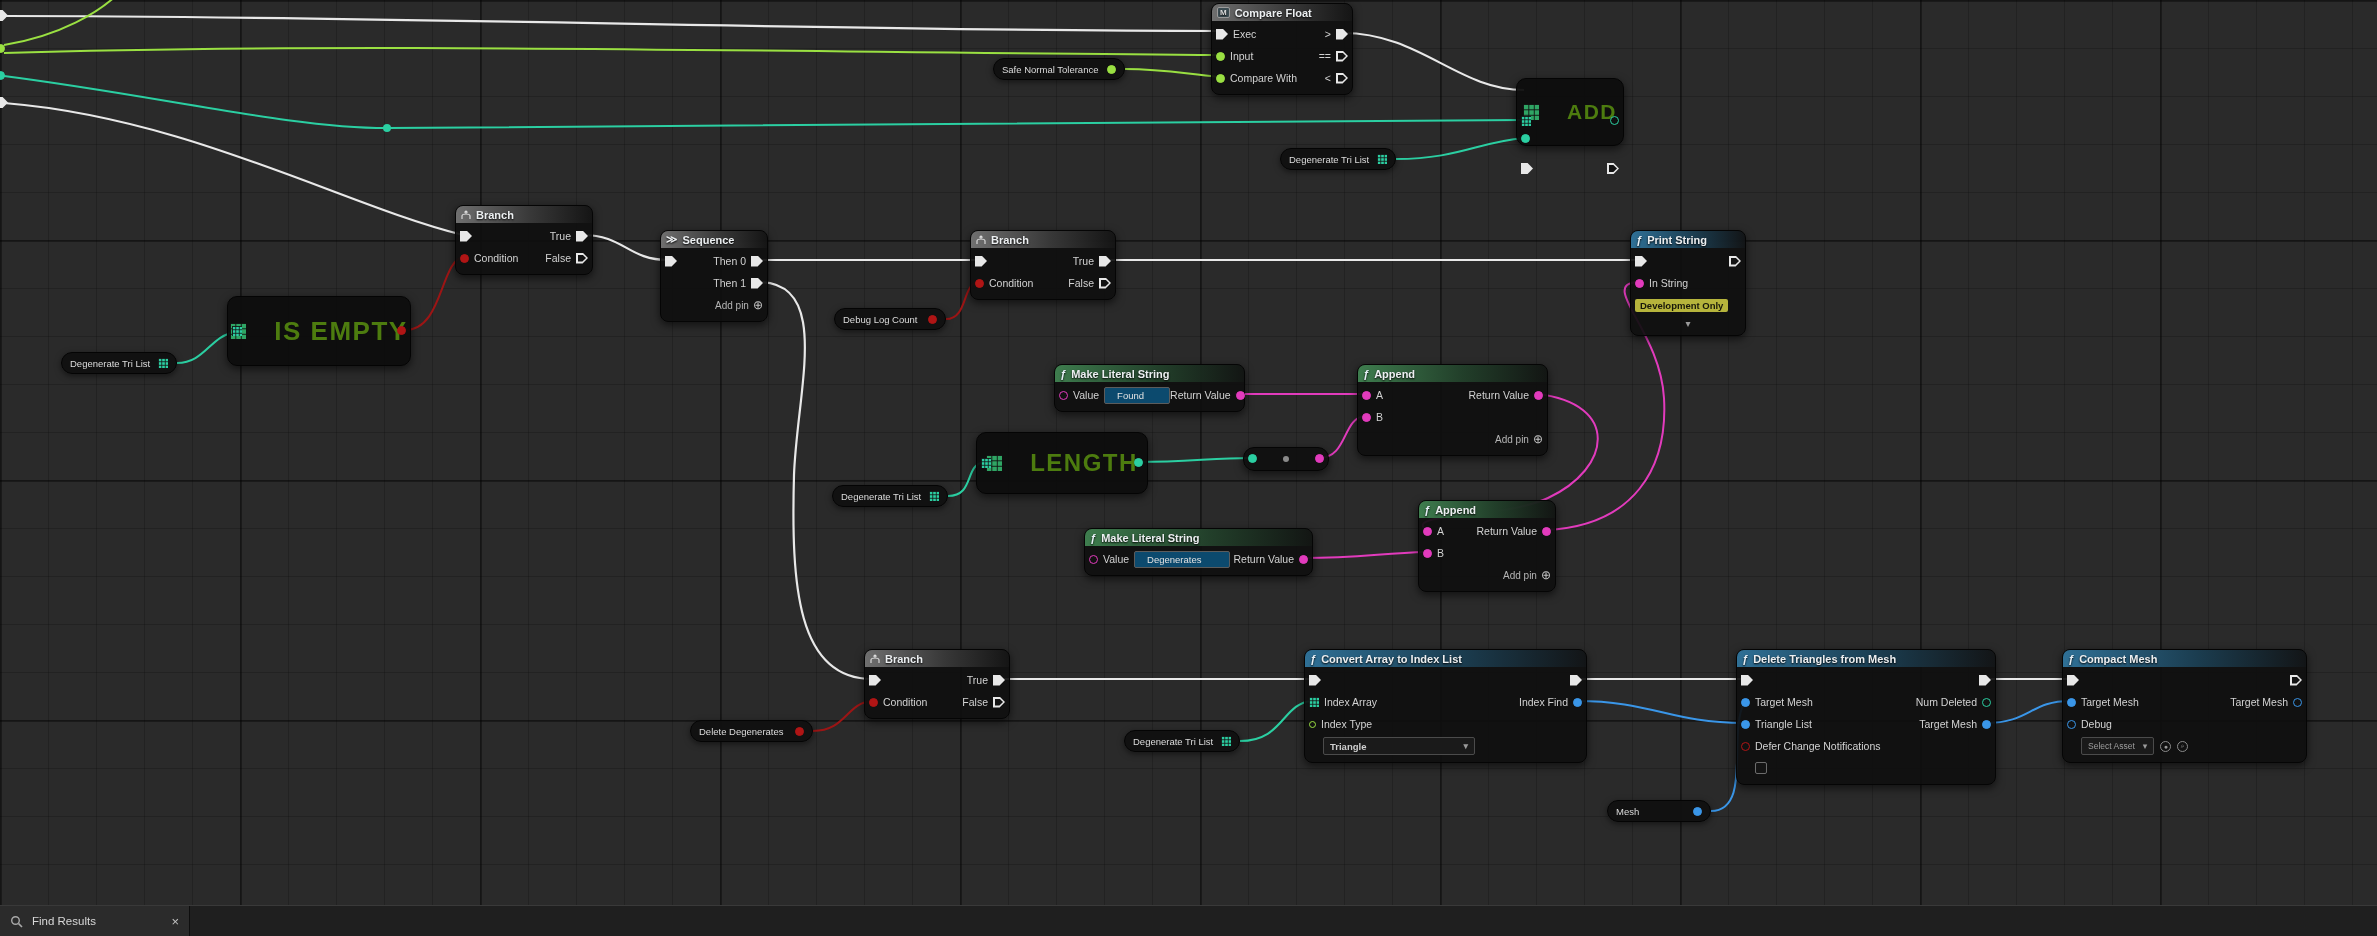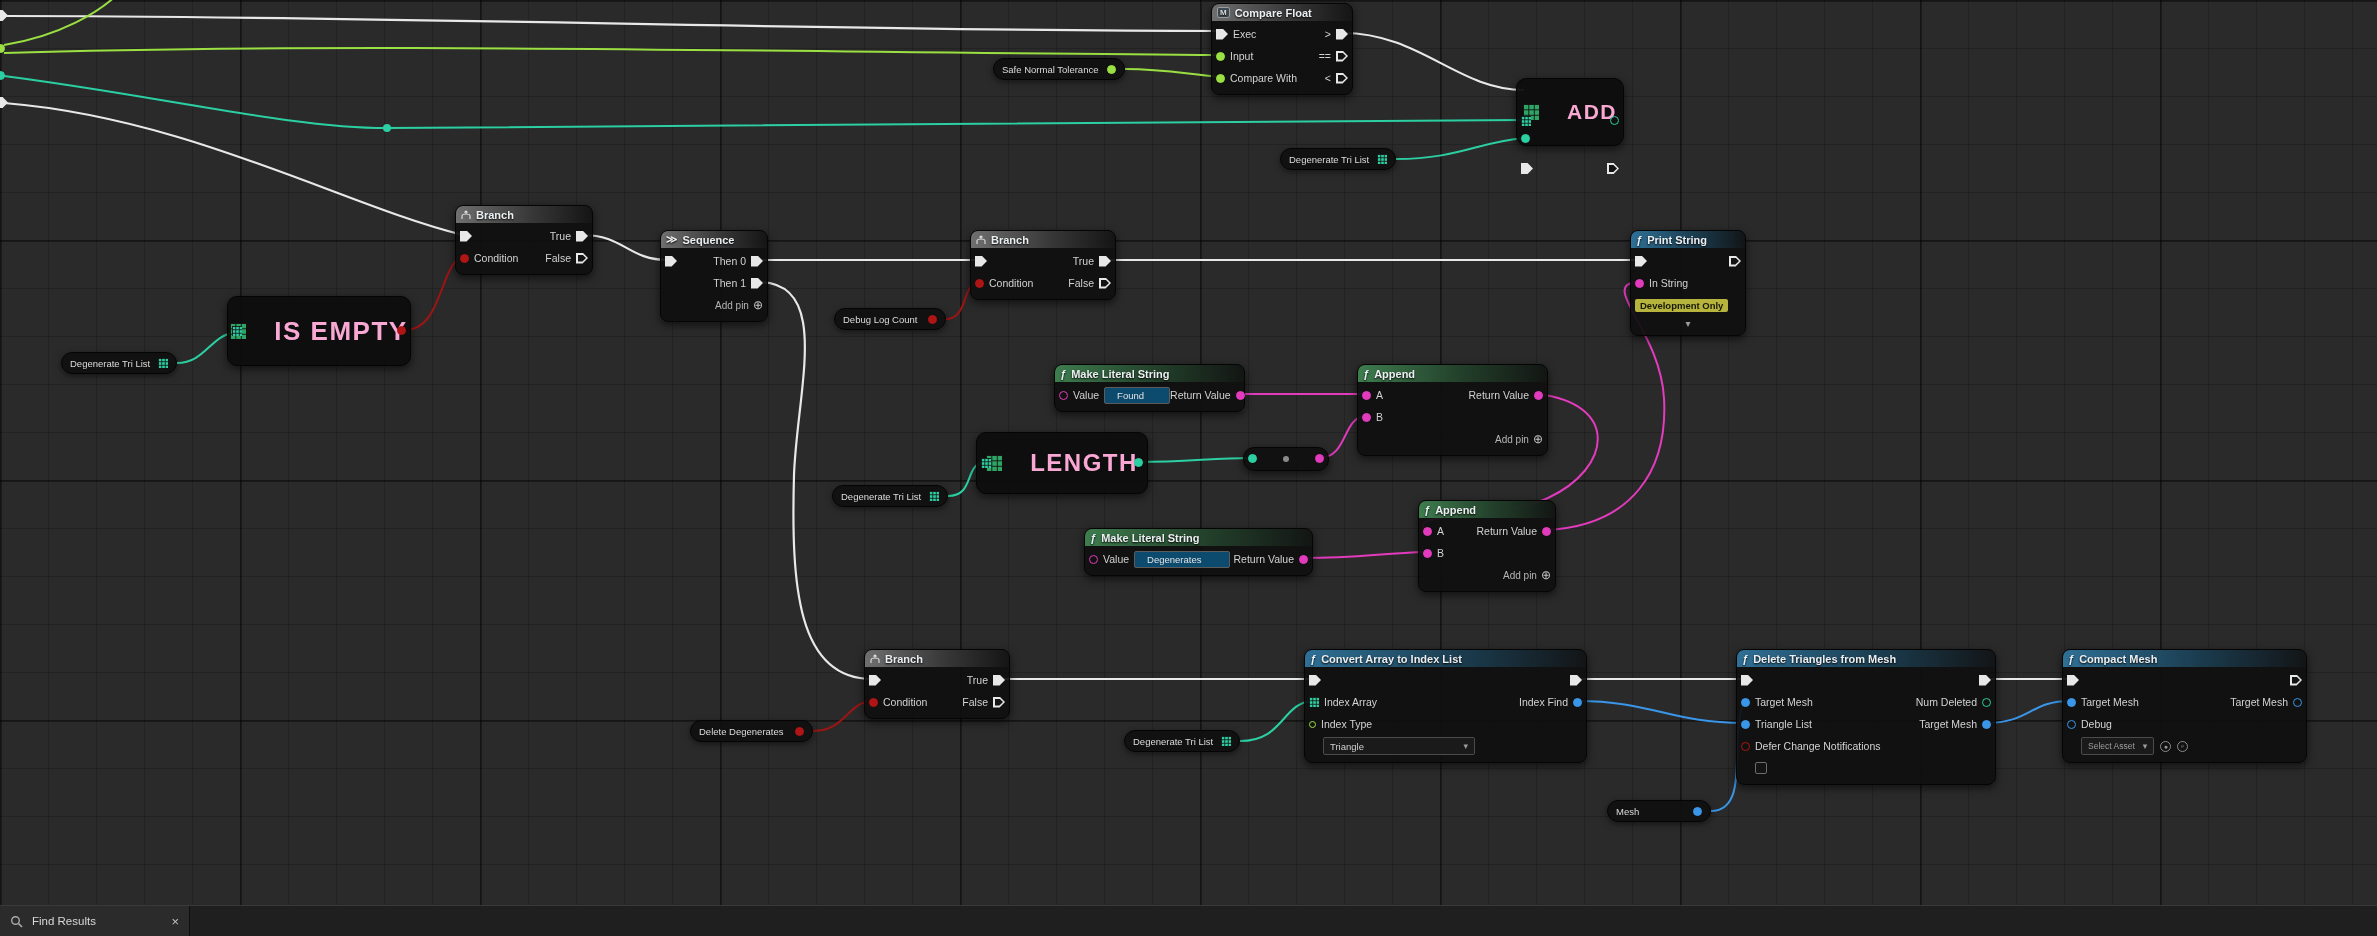--- a/index.html
+++ b/index.html
@@ -54,21 +54,21 @@
     padding:1px 6px;display:inline-flex;align-items:center;gap:8px;height:14px;}
   .dd .chev{color:#9a9a9a;font-size:9px;}
   .devtag{background:#b6b43c;color:#17170a;font-size:9.5px;font-weight:bold;padding:1px 5px;border-radius:2px;}
   .chevrow{justify-content:center;height:14px;color:#9a9a9a;font-size:10px;}
   .checkbox{width:10px;height:10px;background:#141414;border:1px solid #6c6c6c;border-radius:2px;}
   .circicn{width:11px;height:11px;border-radius:50%;border:1px solid #8a8a8a;box-sizing:border-box;
     display:inline-flex;align-items:center;justify-content:center;color:#9a9a9a;font-size:7px;}
 
   .compact{position:absolute;z-index:2;background:rgba(13,13,13,.95);border:1px solid #040404;
     border-radius:10px;box-shadow:0 3px 9px rgba(0,0,0,.6);display:flex;align-items:center;
-    justify-content:center;gap:28px;color:#f9a8d4;font-weight:bold;letter-spacing:1.5px;}
+    justify-content:center;gap:28px;color:#4d7c0f;font-weight:bold;letter-spacing:1.5px;}
   .bigicon{width:16px;height:16px;background-color:#2fa564;
     background-image:linear-gradient(#101010 1px,transparent 1px),linear-gradient(90deg,#101010 1px,transparent 1px);
     background-size:5.4px 5.4px;}
   .apin{position:absolute;}
 
   .pill{position:absolute;z-index:2;height:22px;box-sizing:border-box;border-radius:11px;
     background:rgba(16,16,16,.94);border:1px solid #040404;display:flex;align-items:center;gap:6px;
     padding:0 8px;font-size:9.5px;color:#dcdcdc;box-shadow:0 2px 6px rgba(0,0,0,.5);white-space:nowrap;}
 
   .stub{position:absolute;z-index:2;}
@@ -470,21 +470,21 @@
             <span class="pin filled blue"></span>
           </span>
         </div>
       <div class="row">
           <span class="l">
             <span class="pin green" style="width:7px;height:7px;"></span>
             <span class="plabel">Index Type</span>
           </span>
         </div>
       <div class="row">
-          <span class="l" style="padding-left:14px;">
+          <span class="l" style="padding-left:14px;font-weight:bold;">
             <span class="dd" style="width:138px;justify-content:space-between;">
               <span>Triangle</span>
               <span class="chev">▾</span>
             </span>
           </span>
         </div>
     </div>
   </div>
 
   <div class="node" style="left:1736px;top:649px;width:258px;">

